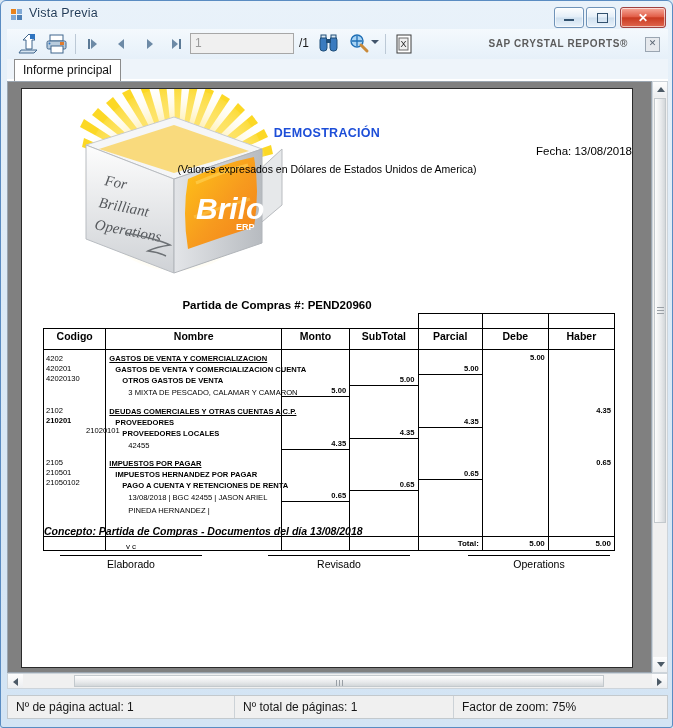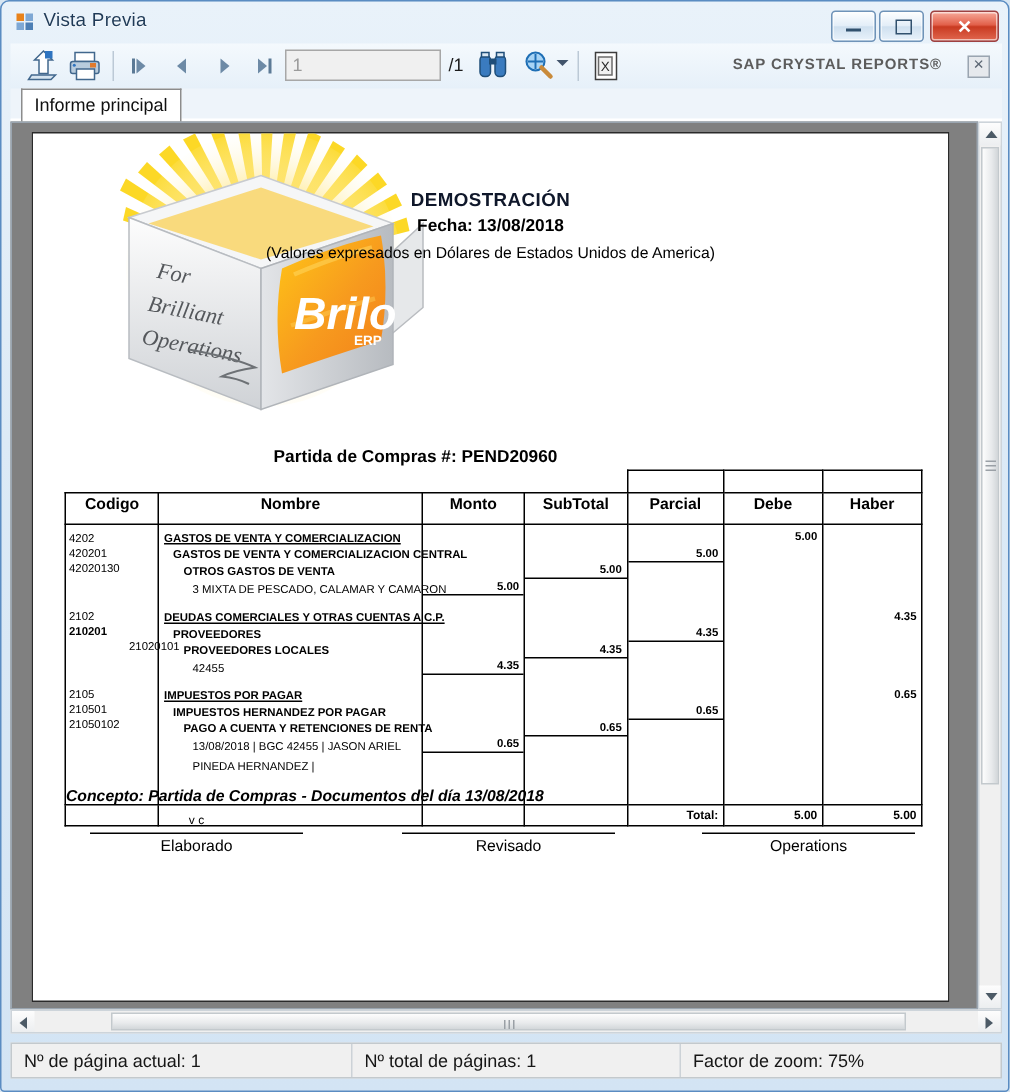--- a/index.html
+++ b/index.html
@@ -175,25 +175,25 @@
     border-right:1px solid #ccd2d7;box-sizing:border-box;
   }
   #st-1{left:0;width:227px;}
   #st-2{left:227px;width:219px;}
   #st-3{left:446px;width:213px;border-right:none;}
 
   
   #logo{position:absolute;left:42px;top:-2px;width:230px;height:195px;}
   #rep-title{
     position:absolute;left:0;right:0;top:37px;text-align:center;
-    font-size:12.5px;font-weight:bold;color:#0f172a;letter-spacing:.3px;
+    font-size:12.5px;font-weight:bold;color:#1d4ed8;letter-spacing:.3px;
   }
   #rep-date{
-    position:absolute;left:0;right:0;top:56px;text-align:center;
-    font-size:11.5px;font-weight:bold;color:#000;
+    position:absolute;left:0;right:0;top:56px;text-align:right;
+    font-size:11.5px;font-weight:normal;color:#000;
   }
   #rep-sub{
     position:absolute;left:0;right:0;top:74px;text-align:center;
     font-size:10.5px;color:#000;
   }
   #doc-title{
     position:absolute;left:105px;top:210px;width:300px;text-align:center;
     font-size:11.5px;font-weight:bold;color:#000;
   }
 
@@ -460,21 +460,21 @@
 
             <div class="lbl" style="left:2px;top:108px;">2105</div>
             <div class="lbl" style="left:2px;top:118px;">210501</div>
             <div class="lbl" style="left:2px;top:128px;">21050102</div>
           </div>
               </td>
 
           <td class="c-nom">
                 <div class="body-cell">
             <div class="lbl b u" style="left:3px;top:4px;">GASTOS DE VENTA Y COMERCIALIZACION</div>
-            <div class="lbl b" style="left:9px;top:15px;">GASTOS DE VENTA Y COMERCIALIZACION CENTRAL</div>
+            <div class="lbl b" style="left:9px;top:15px;">GASTOS DE VENTA Y COMERCIALIZACION CUENTA</div>
             <div class="lbl b" style="left:16px;top:26px;">OTROS GASTOS DE VENTA</div>
             <div class="lbl" style="left:22px;top:38px;">3  MIXTA DE PESCADO, CALAMAR Y CAMARON</div>
 
             <div class="lbl b u" style="left:3px;top:57px;">DEUDAS COMERCIALES Y OTRAS CUENTAS A C.P.</div>
             <div class="lbl b" style="left:9px;top:68px;">PROVEEDORES</div>
             <div class="lbl b" style="left:16px;top:79px;">PROVEEDORES LOCALES</div>
             <div class="lbl" style="left:22px;top:91px;">42455</div>
 
             <div class="lbl b u" style="left:3px;top:109px;">IMPUESTOS POR PAGAR</div>
             <div class="lbl b" style="left:9px;top:120px;">IMPUESTOS HERNANDEZ POR PAGAR</div>

